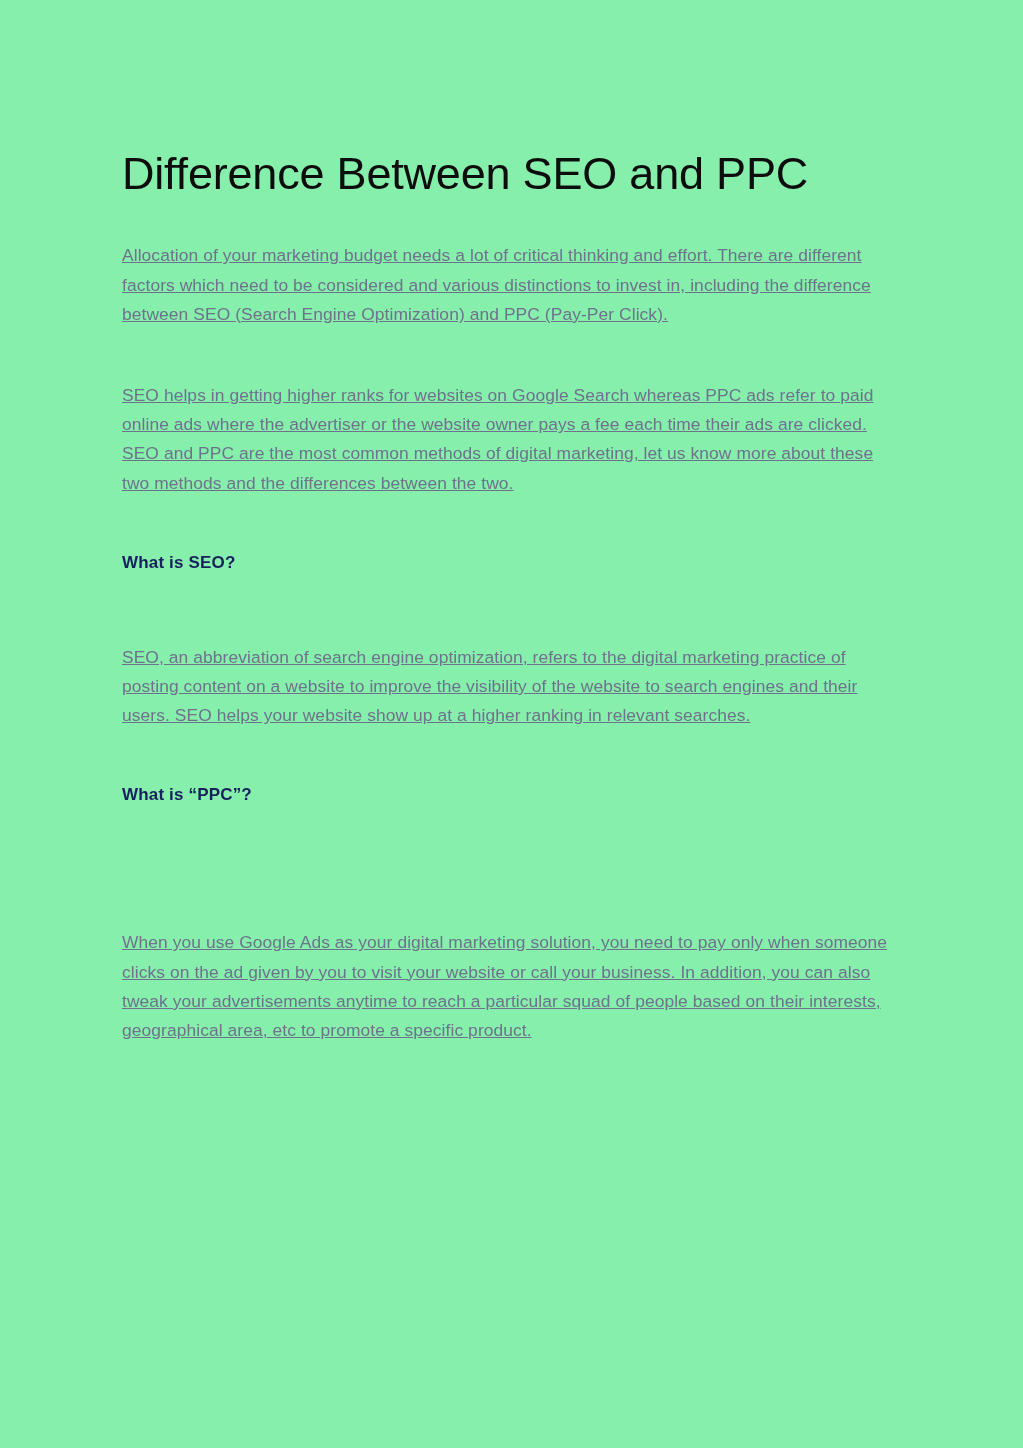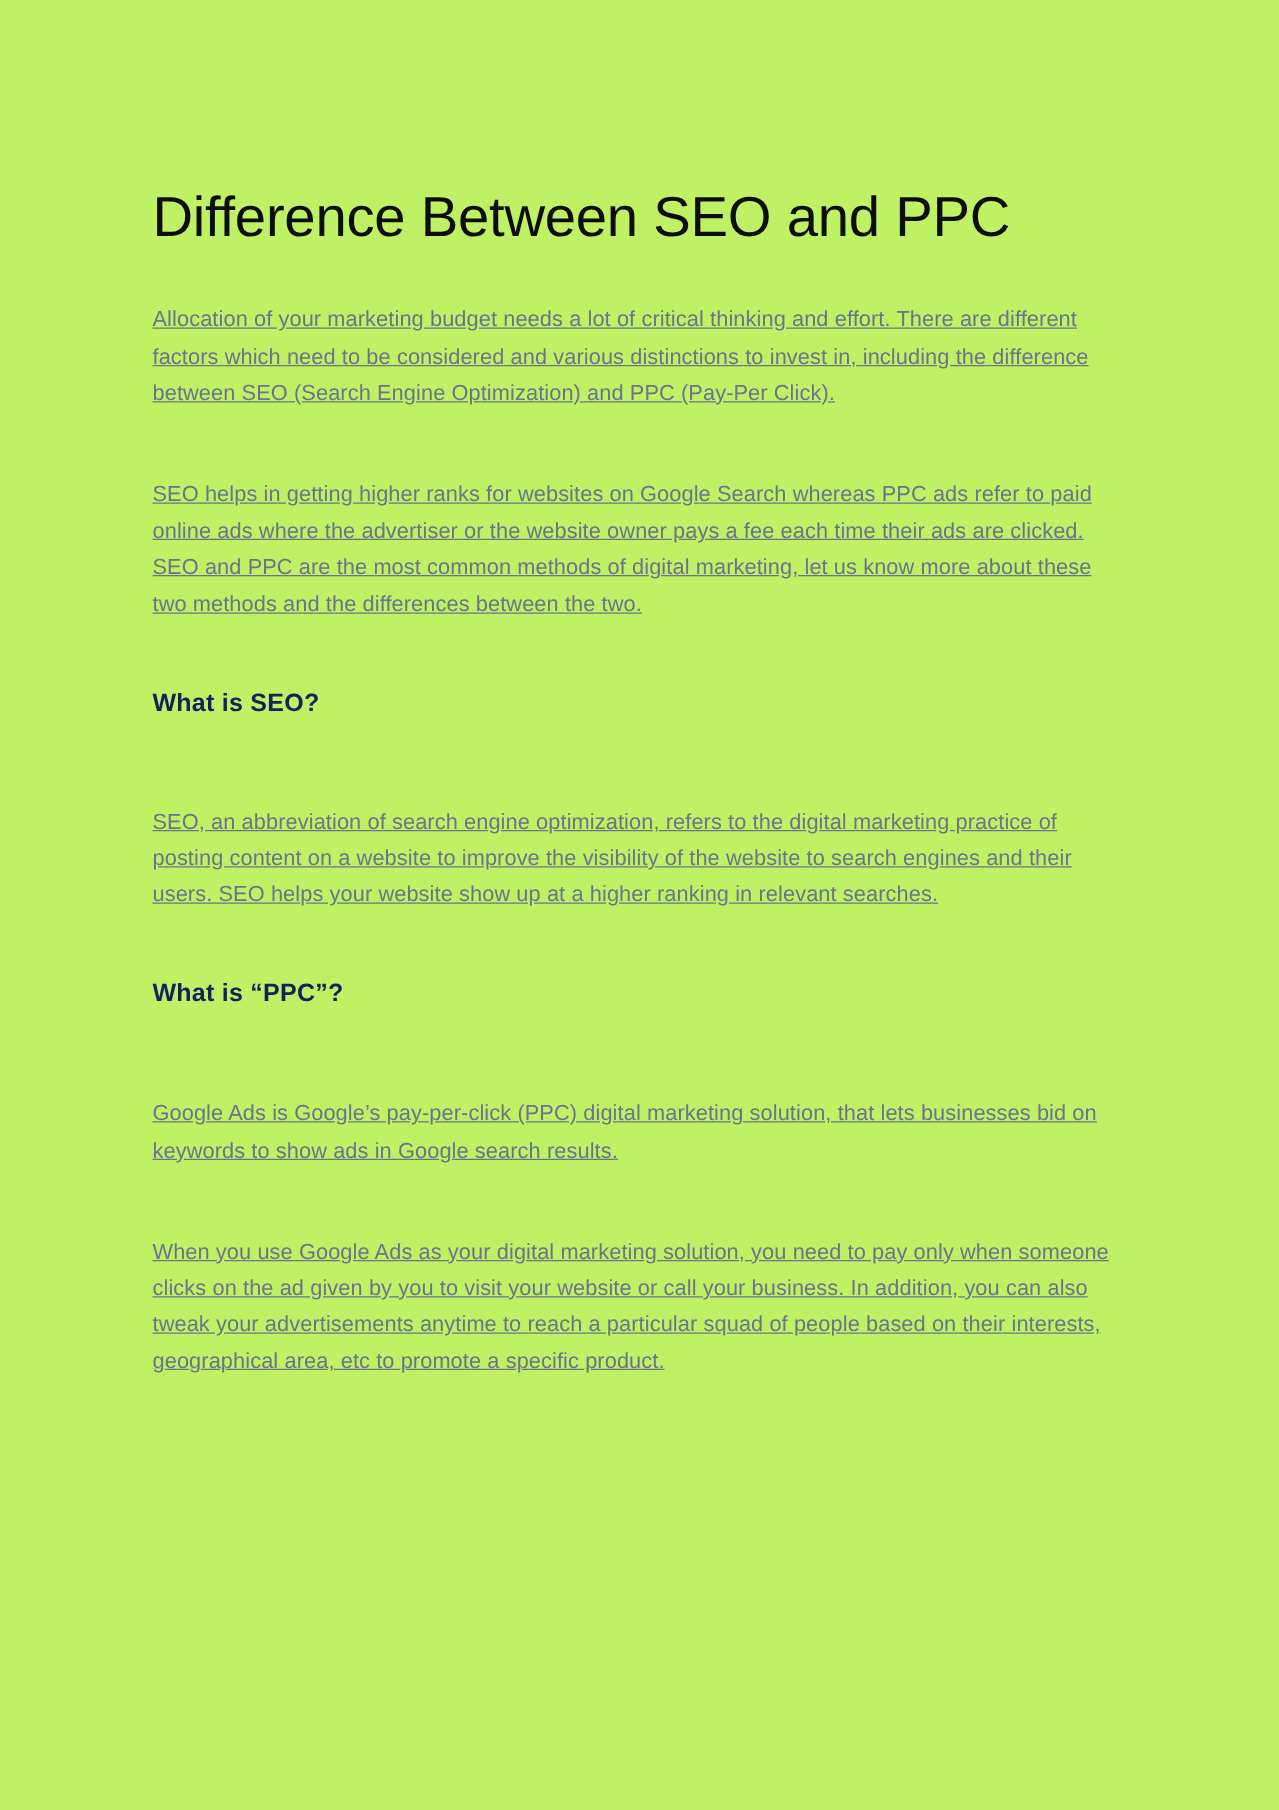--- a/index.html
+++ b/index.html
@@ -11,21 +11,21 @@
   body {
     font-family: "Liberation Sans", "DejaVu Sans", sans-serif;
     -webkit-font-smoothing: antialiased;
   }
 
   .page {
     position: relative;
     width: 1023px;
     height: 1448px;
     margin: 0 auto;
-    background: #bef264;
+    background: #86efac;
     overflow: hidden;
     box-sizing: border-box;
   }
 
   .content {
     position: absolute;
     left: 122px;
     top: 149px;
     width: 778px;
   }
@@ -45,21 +45,21 @@
     line-height: 29.2px;
     font-weight: 400;
     color: #6e728c;
     margin: 0;
     text-align: left;
     letter-spacing: 0.005em;
     text-decoration: underline;
   }
 
   .section-heading {
-    font-size: 20px;
+    font-size: 17px;
     line-height: 26px;
     font-weight: 700;
     color: #16205c;
     margin: 0;
     letter-spacing: 0.01em;
   }
 
   
   .gap-title-p1 { height: 42px; }
   .gap-p1-p2    { height: 52px; }
@@ -92,20 +92,19 @@
     <div class="gap-h1-p3"></div>
 
     <p class="body-para">SEO, an abbreviation of search engine optimization, refers to the digital marketing practice of posting content on a website to improve the visibility of the website to search engines and their users. SEO helps your website show up at a higher ranking in relevant searches.</p>
 
     <div class="gap-p3-h2"></div>
 
     <h2 class="section-heading">What is “PPC”?</h2>
 
     <div class="gap-h2-p4"></div>
 
-    <p class="body-para">Google Ads is Google’s pay-per-click (PPC) digital marketing solution, that lets businesses bid on keywords to show ads in Google search results.</p>
 
     <div class="gap-p4-p5"></div>
 
     <p class="body-para">When you use Google Ads as your digital marketing solution, you need to pay only when someone clicks on the ad given by you to visit your website or call your business. In addition, you can also tweak your advertisements anytime to reach a particular squad of people based on their interests, geographical area, etc to promote a specific product.</p>
 
   </div>
 </div>
 
 </body></html>

